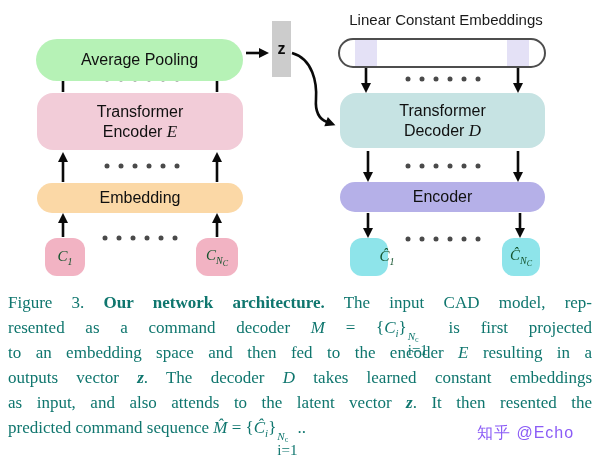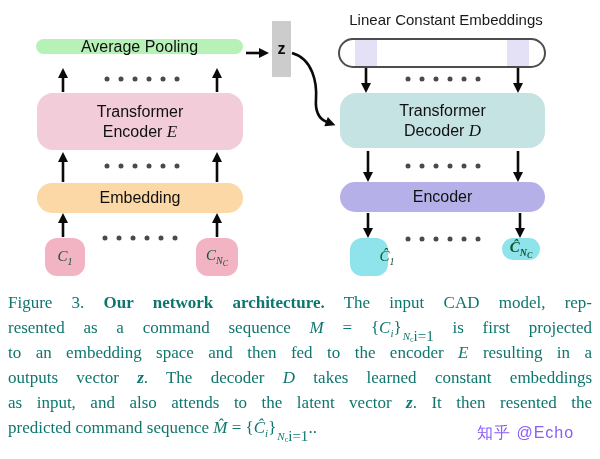--- a/index.html
+++ b/index.html
@@ -53,21 +53,21 @@
   }
   .cap-line { height:25px; line-height:25px; white-space:nowrap;
               text-align:justify; text-align-last:justify; }
   .cap-line:last-child { text-align-last:left; }
   .seg-r { }
   .seg-b { font-weight:bold; }
   .seg-i  { font-style:italic; }
   .seg-bi { font-style:italic; font-weight:bold; }
   .seg-sub { font-style:italic; font-size:11px; vertical-align:-4px; }
   .stack {
-    display:inline-flex; flex-direction:row; align-items:flex-start;
+    display:inline-flex; flex-direction:column; align-items:flex-start;
     font-size:11px; line-height:10px; vertical-align:-7px; margin-left:1px;
   }
   .stack-top i { font-style:italic; }
   .stack-top .ss { font-size:8px; vertical-align:-2px; }
   .stack-bot { font-size:15px; }
   .watermark {
     position:absolute; left:477px; top:423px; font-size:16px;
     color:#8b5cf6; font-family:"Liberation Sans", sans-serif; letter-spacing:1px;
   }
 </style>
@@ -153,21 +153,21 @@
           <circle cx="408" cy="239" r="2.5"></circle>
           <circle cx="422" cy="239" r="2.5"></circle>
           <circle cx="436" cy="239" r="2.5"></circle>
           <circle cx="450" cy="239" r="2.5"></circle>
           <circle cx="464" cy="239" r="2.5"></circle>
           <circle cx="478" cy="239" r="2.5"></circle>
         </g>
       </g>
   </svg>
 
-  <div class="box pill-shape avg" style="left:36px; top:39px; width:207px; height:15px;">
+  <div class="box pill-shape avg" style="left:36px; top:39px; width:207px; height:42px;">
     <span>Average Pooling</span>
   </div>
 
   <div class="box rounded enc" style="left:37px; top:93px; width:206px; height:57px;">
     <div>Transformer</div>
     <div>
       <span>Encoder</span>
       <span class="sym">E</span>
     </div>
   </div>
@@ -212,29 +212,29 @@
   <div class="box pill-shape lin" style="left:340px; top:182px; width:205px; height:30px;">
     <span>Encoder</span>
   </div>
 
   <div class="token tok-cyan" style="left:350px; top:238px; width:38px; height:38px;padding-left:36px;">
     <span>
       <span>Ĉ</span><span class="tsub">1</span>
     </span>
   </div>
 
-  <div class="token tok-cyan" style="left:502px; top:238px; width:38px; height:22px;font-weight:bold;">
+  <div class="token tok-cyan" style="left:502px; top:238px; width:38px; height:38px;">
     <span>
       <span>Ĉ</span><span class="tsub"><span>N</span><span class="tsubsub">C</span></span>
     </span>
   </div>
 
   <div class="caption" id="caption">
       <div class="cap-line"><span class="seg-r">Figure 3. </span><span class="seg-b">Our network architecture.</span><span class="seg-r"> The input CAD model, rep-</span></div>
-      <div class="cap-line"><span class="seg-r">resented as a command sequence </span><span class="seg-i">M</span><span class="seg-r"> = {</span><span class="seg-i">C</span><span class="seg-sub">i</span><span class="seg-r">}</span><span class="stack">
+      <div class="cap-line"><span class="seg-r">resented as a command decoder </span><span class="seg-i">M</span><span class="seg-r"> = {</span><span class="seg-i">C</span><span class="seg-sub">i</span><span class="seg-r">}</span><span class="stack">
           <span class="stack-top"><i>N</i><span class="ss">c</span></span>
           <span class="stack-bot">i=1</span>
         </span><span class="seg-r"> is first projected</span></div>
       <div class="cap-line"><span class="seg-r">to an embedding space and then fed to the encoder </span><span class="seg-i">E</span><span class="seg-r"> resulting in a</span></div>
       <div class="cap-line"><span class="seg-r">outputs vector </span><span class="seg-bi">z</span><span class="seg-r">. The decoder </span><span class="seg-i">D</span><span class="seg-r"> takes learned constant embeddings</span></div>
       <div class="cap-line"><span class="seg-r">as input, and also attends to the latent vector </span><span class="seg-bi">z</span><span class="seg-r">. It then resented the</span></div>
       <div class="cap-line"><span class="seg-r">predicted command sequence </span><span class="seg-i">M̂</span><span class="seg-r"> = {</span><span class="seg-i">Ĉ</span><span class="seg-sub">i</span><span class="seg-r">}</span><span class="stack">
           <span class="stack-top"><i>N</i><span class="ss">c</span></span>
           <span class="stack-bot">i=1</span>
         </span><span class="seg-r">..</span></div>

